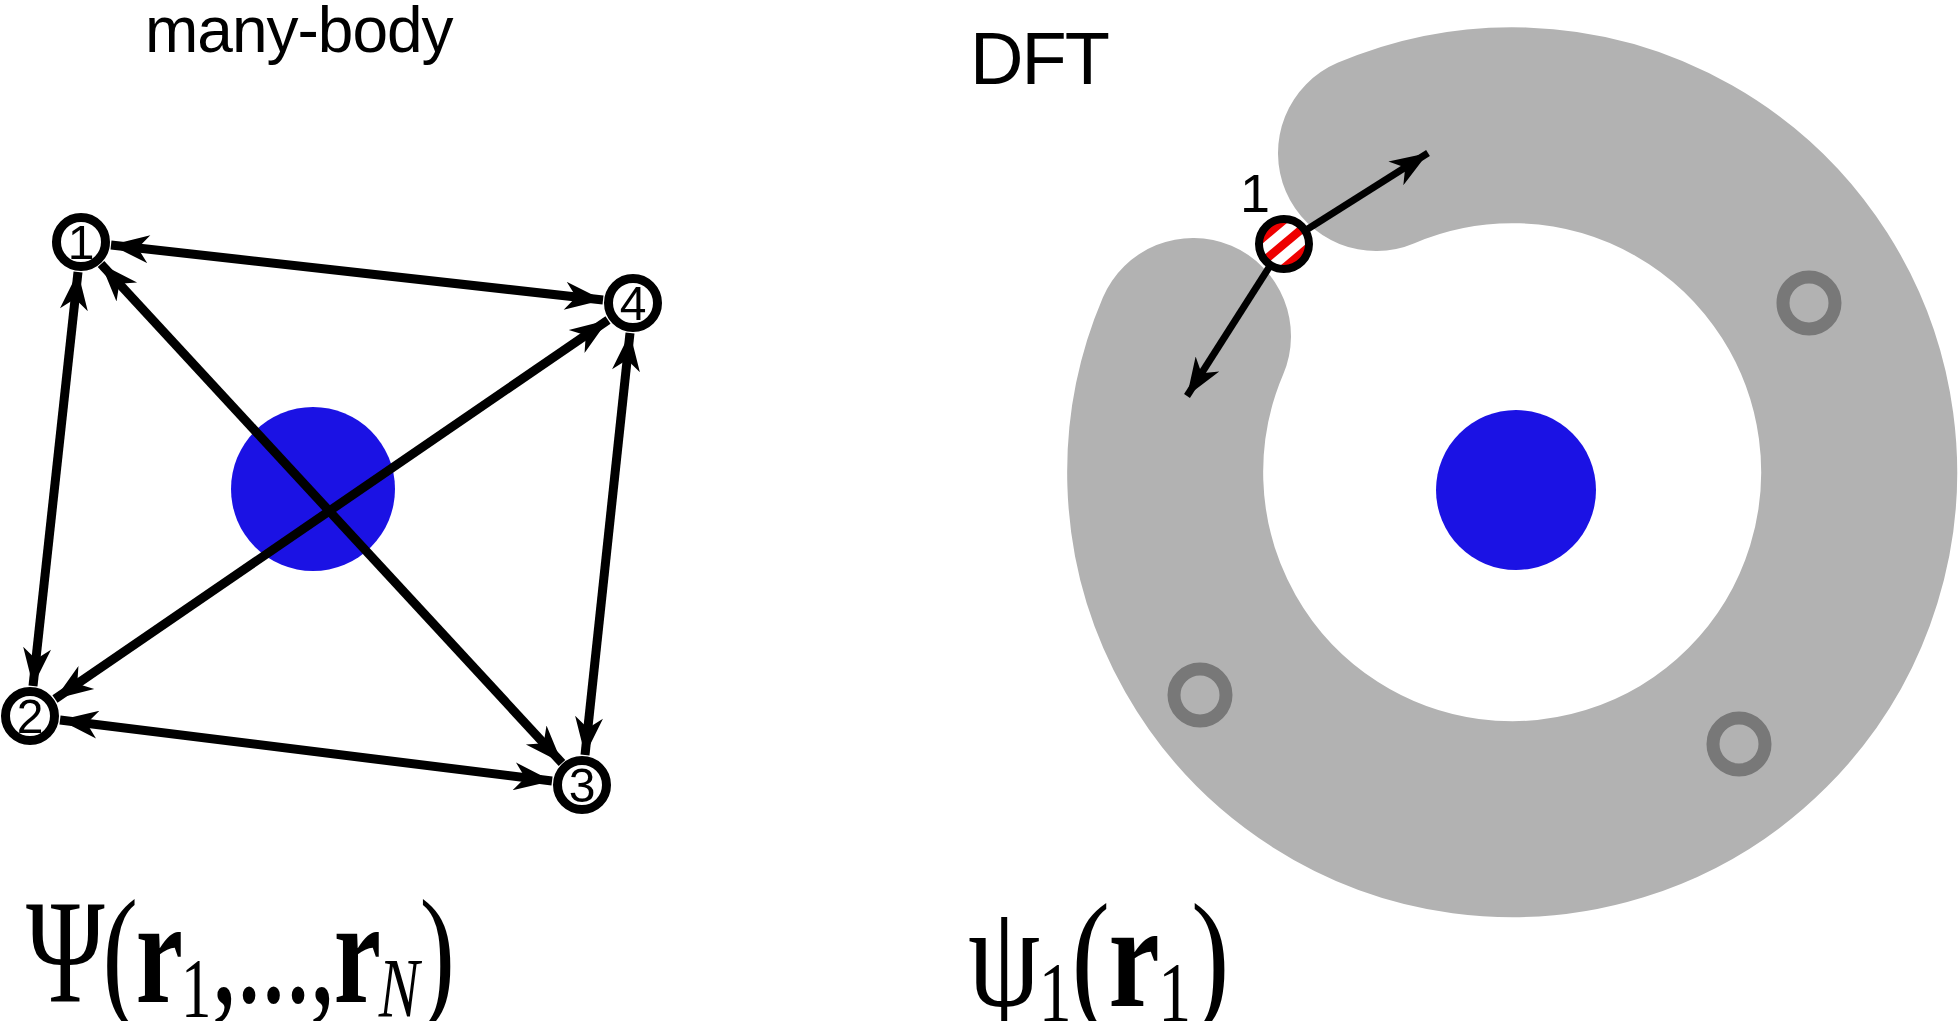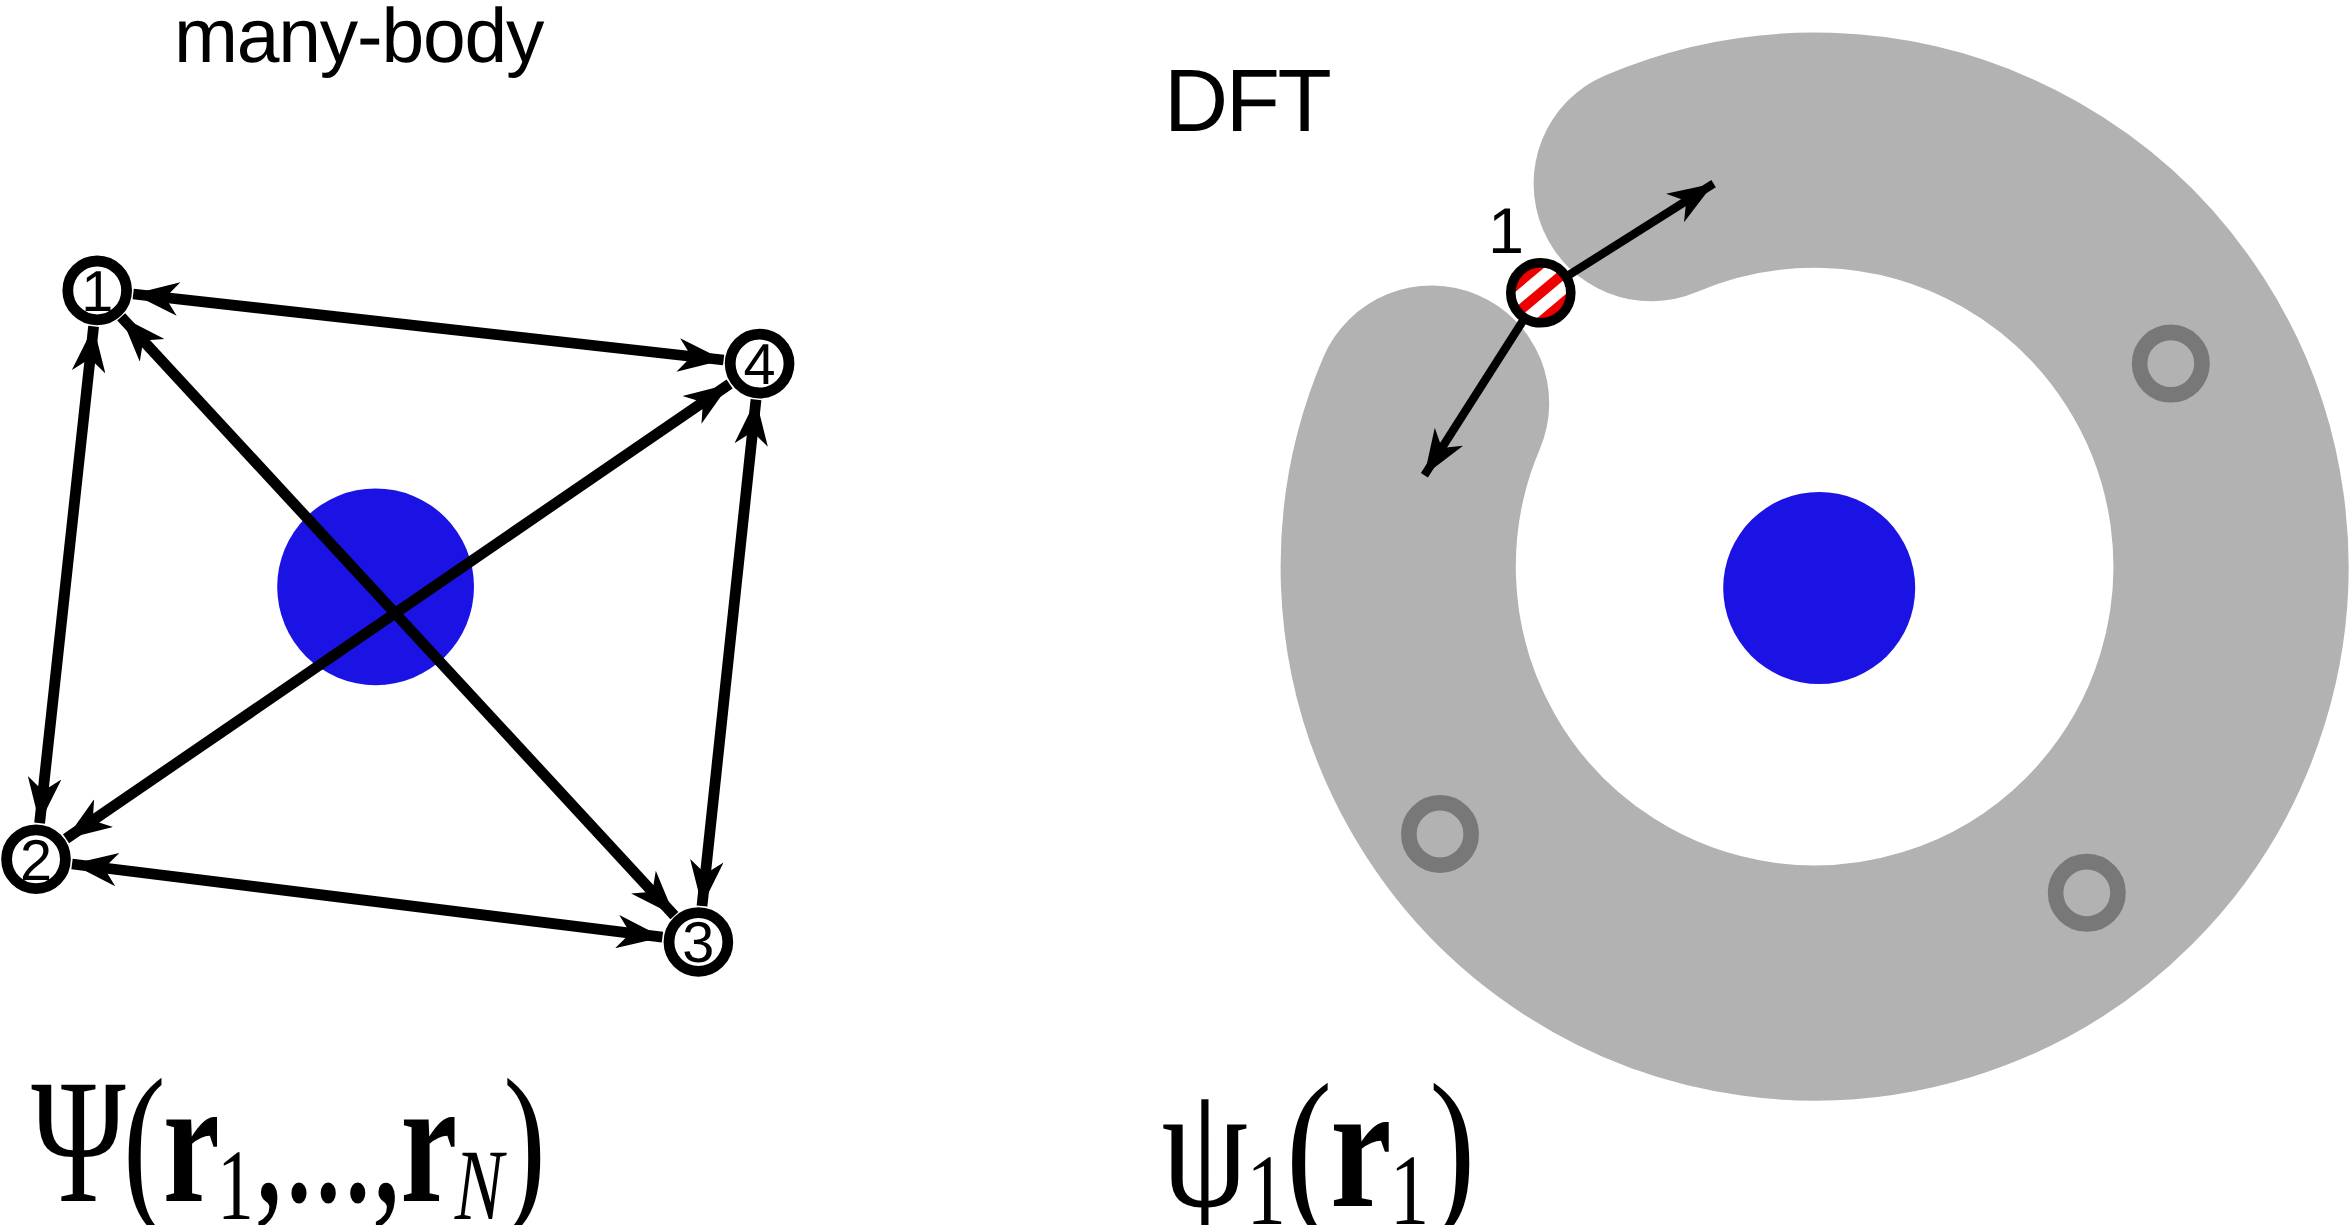--- a/index.html
+++ b/index.html
@@ -4,21 +4,21 @@
 <style>
   html,body{margin:0;padding:0;}
   body{
     width:1959px;height:1021px;background:#ffffff;overflow:hidden;position:relative;
     font-family:"Liberation Sans", sans-serif;color:#000;
   }
   .stage{position:absolute;left:0;top:0;width:1959px;height:1021px;}
   .stage svg{position:absolute;left:0;top:0;}
   .t{position:absolute;color:#000;white-space:nowrap;}
   .title-left{left:145px;top:-8px;font-size:64px;line-height:76px;letter-spacing:-1px;}
-  .dft{left:970px;top:22px;font-size:74px;line-height:1;letter-spacing:-2px;margin-top:25px;}
+  .dft{left:970px;top:22px;font-size:74px;line-height:1;letter-spacing:-2px;}
   .vxc{left:1508px;top:74px;line-height:1;font-family:"Liberation Serif",serif;font-style:italic;}
   .vxc-v{font-size:128px;}
   .vxc-sub{font-size:86px;vertical-align:-26px;letter-spacing:-5px;}
   .e1-label{left:1240px;top:166px;font-size:54px;line-height:1;}
   .formula{font-family:"Liberation Serif",serif;line-height:1;}
   .formula .br{font-weight:bold;}
   .formula sub{font-size:57%;vertical-align:-0.18em;letter-spacing:0;line-height:1;}
   .formula sub.it{font-style:italic;}
   .formula-left{left:26px;top:878px;font-size:148px;letter-spacing:-3px;transform:scaleX(.72);transform-origin:0 0;}
   .formula-right{left:968px;top:882px;font-size:148px;letter-spacing:-2px;transform:scaleX(.78);transform-origin:0 0;}

